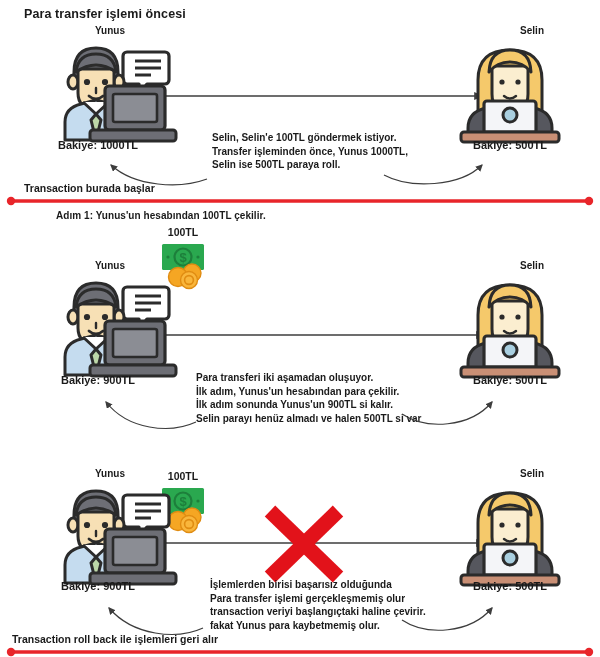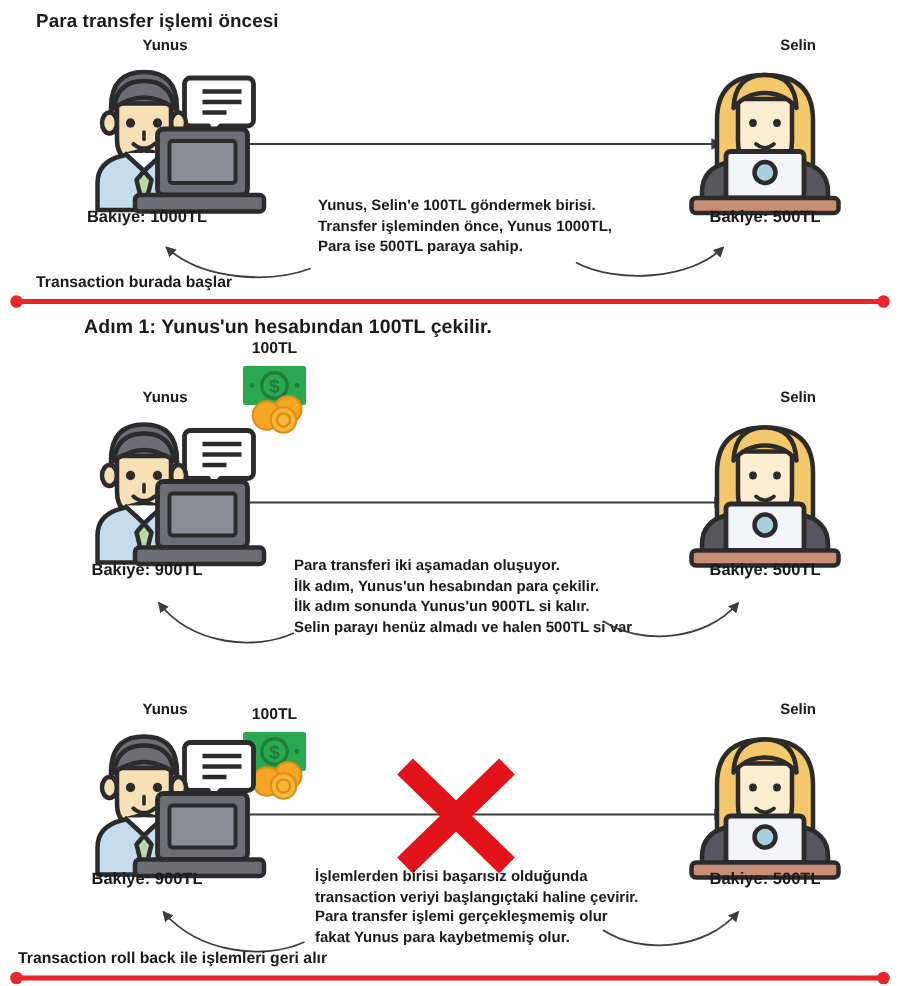--- a/index.html
+++ b/index.html
@@ -21,21 +21,21 @@
 
   .abs { position: absolute; }
 
   .title-main {
     font-size: 12.5px;
     font-weight: bold;
     color: #1a1a1a;
     letter-spacing: 0.1px;
   }
   .step-title {
-    font-size: 13px;
+    font-size: 10px;
     font-weight: bold;
     color: #1a1a1a;
     letter-spacing: 0.05px;
   }
   .person-name {
     font-size: 10px;
     font-weight: bold;
     color: #1a1a1a;
     text-align: right;
   }
@@ -146,23 +146,23 @@
 
       <path d="M24,96 v-28 a3,3 0 0 1 3,-3 h46 a3,3 0 0 1 3,3 v28 z" fill="#f4f5f8" stroke="#2b2b2b" stroke-width="3.2" stroke-linejoin="round"></path>
       <circle cx="50" cy="79" r="7" fill="#a9cfe0" stroke="#2b2b2b" stroke-width="3"></circle>
 
       <path d="M4,96 h92 a3,3 0 0 1 3,3 v4 a3,3 0 0 1 -3,3 h-92 a3,3 0 0 1 -3,-3 v-4 a3,3 0 0 1 3,-3 z" fill="#c98f75" stroke="#2b2b2b" stroke-width="3"></path>
     </svg>
   </div>
   <div class="abs balance" style="left:450px; top:139px; width:120px;">Bakiye: 500TL</div>
 
   <div class="abs note" style="left:212px; top:131px;">
-    <div>Yunus, Selin'e 100TL göndermek birisi.</div>
+    <div>Selin, Selin'e 100TL göndermek istiyor.</div>
     <div>Transfer işleminden önce, Yunus 1000TL,</div>
-    <div>Para ise 500TL paraya sahip.</div>
+    <div>Selin ise 500TL paraya roll.</div>
   </div>
 
   <svg class="abs svg-box" style="left:95px; top:155px;" width="120" height="35">
     <defs>
       <marker id="cah1" markerWidth="6" markerHeight="6" refX="5" refY="3" orient="auto">
         <path d="M0,0 L6,3 L0,6 z" fill="#3d3d3d"></path>
       </marker>
     </defs>
     <path d="M112,24 C85,34 40,32 16,10" fill="none" stroke="#3d3d3d" stroke-width="1.2" marker-end="url(#cah1)"></path>
   </svg>
@@ -318,22 +318,22 @@
       <path d="M8,104 v-12 q0,-16 18,-20 l24,-4 l24,4 q18,4 18,20 v12 z" fill="#56575e" stroke="#2b2b2b" stroke-width="3" stroke-linejoin="round"></path>
       <path d="M24,96 v-28 a3,3 0 0 1 3,-3 h46 a3,3 0 0 1 3,3 v28 z" fill="#f4f5f8" stroke="#2b2b2b" stroke-width="3.2" stroke-linejoin="round"></path>
       <circle cx="50" cy="79" r="7" fill="#a9cfe0" stroke="#2b2b2b" stroke-width="3"></circle>
       <path d="M4,96 h92 a3,3 0 0 1 3,3 v4 a3,3 0 0 1 -3,3 h-92 a3,3 0 0 1 -3,-3 v-4 a3,3 0 0 1 3,-3 z" fill="#c98f75" stroke="#2b2b2b" stroke-width="3"></path>
     </svg>
   </div>
   <div class="abs balance" style="left:450px; top:580px; width:120px;">Bakiye: 500TL</div>
 
   <div class="abs note" style="left:210px; top:578px;">
     <div>İşlemlerden birisi başarısız olduğunda</div>
+    <div>Para transfer işlemi gerçekleşmemiş olur</div>
     <div>transaction veriyi başlangıçtaki haline çevirir.</div>
-    <div>Para transfer işlemi gerçekleşmemiş olur</div>
     <div>fakat Yunus para kaybetmemiş olur.</div>
   </div>
 
   <svg class="abs svg-box" style="left:95px; top:596px;" width="115" height="40">
     <path d="M108,32 C82,44 38,40 14,12" fill="none" stroke="#3d3d3d" stroke-width="1.2" marker-end="url(#cah1)"></path>
   </svg>
   <svg class="abs svg-box" style="left:400px; top:596px;" width="105" height="40">
     <path d="M2,24 C26,40 70,38 92,12" fill="none" stroke="#3d3d3d" stroke-width="1.2" marker-end="url(#cah1)"></path>
   </svg>
 

